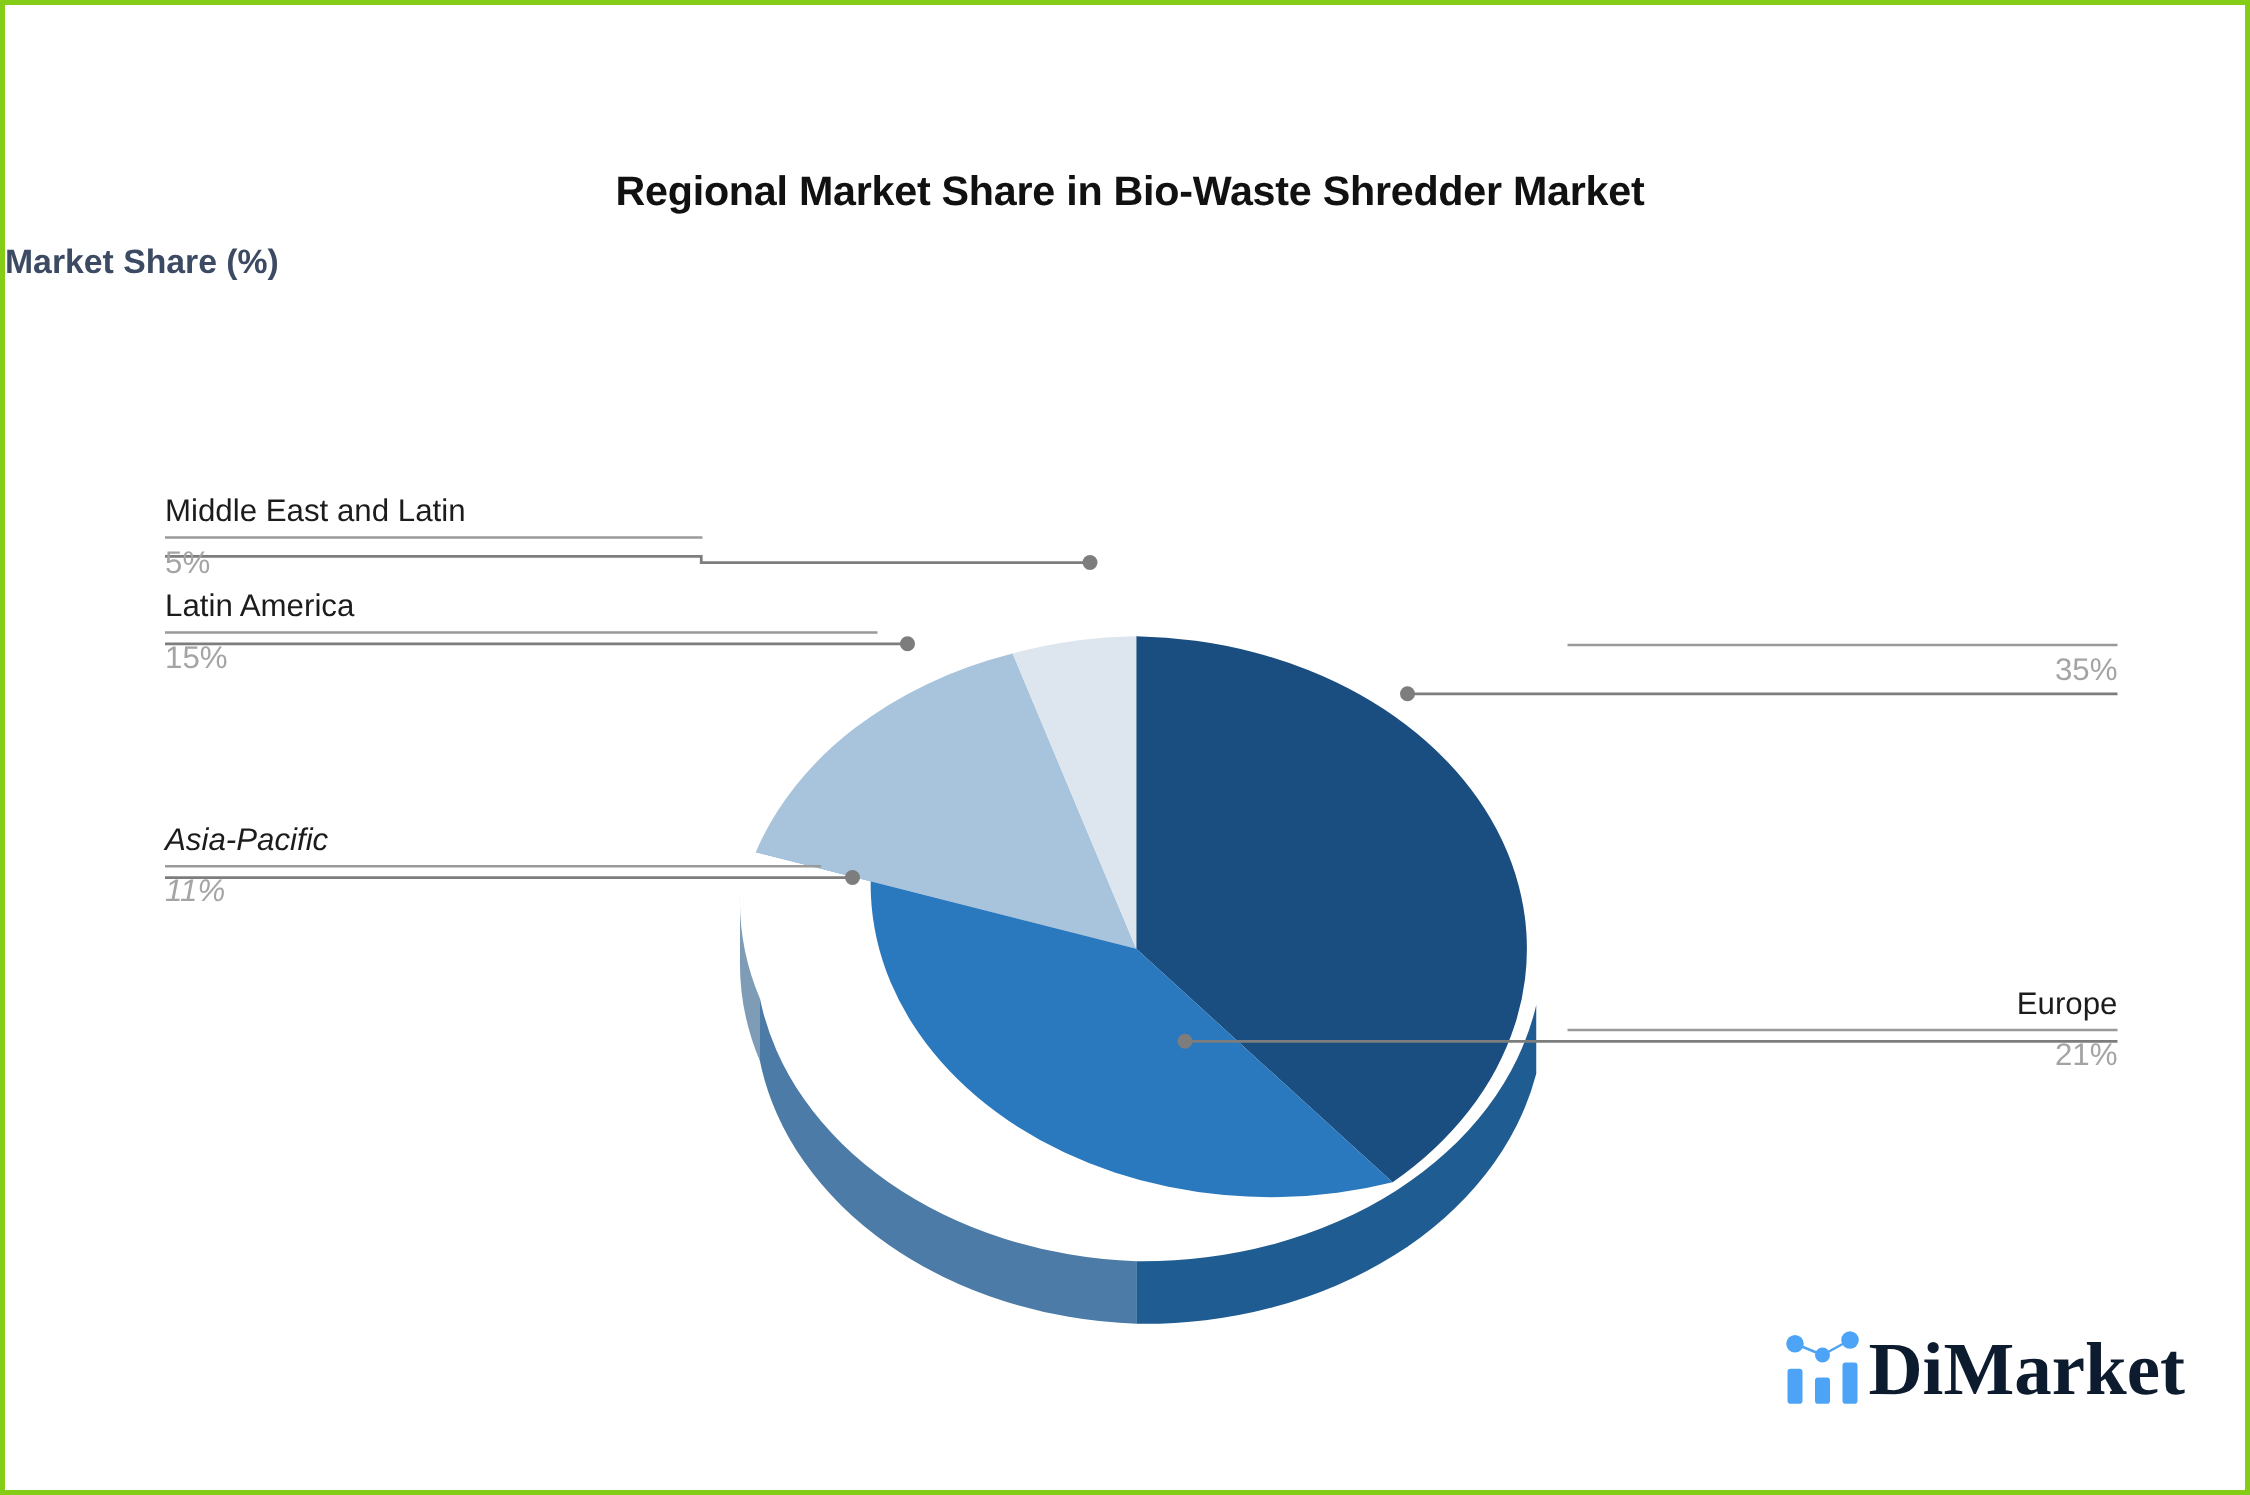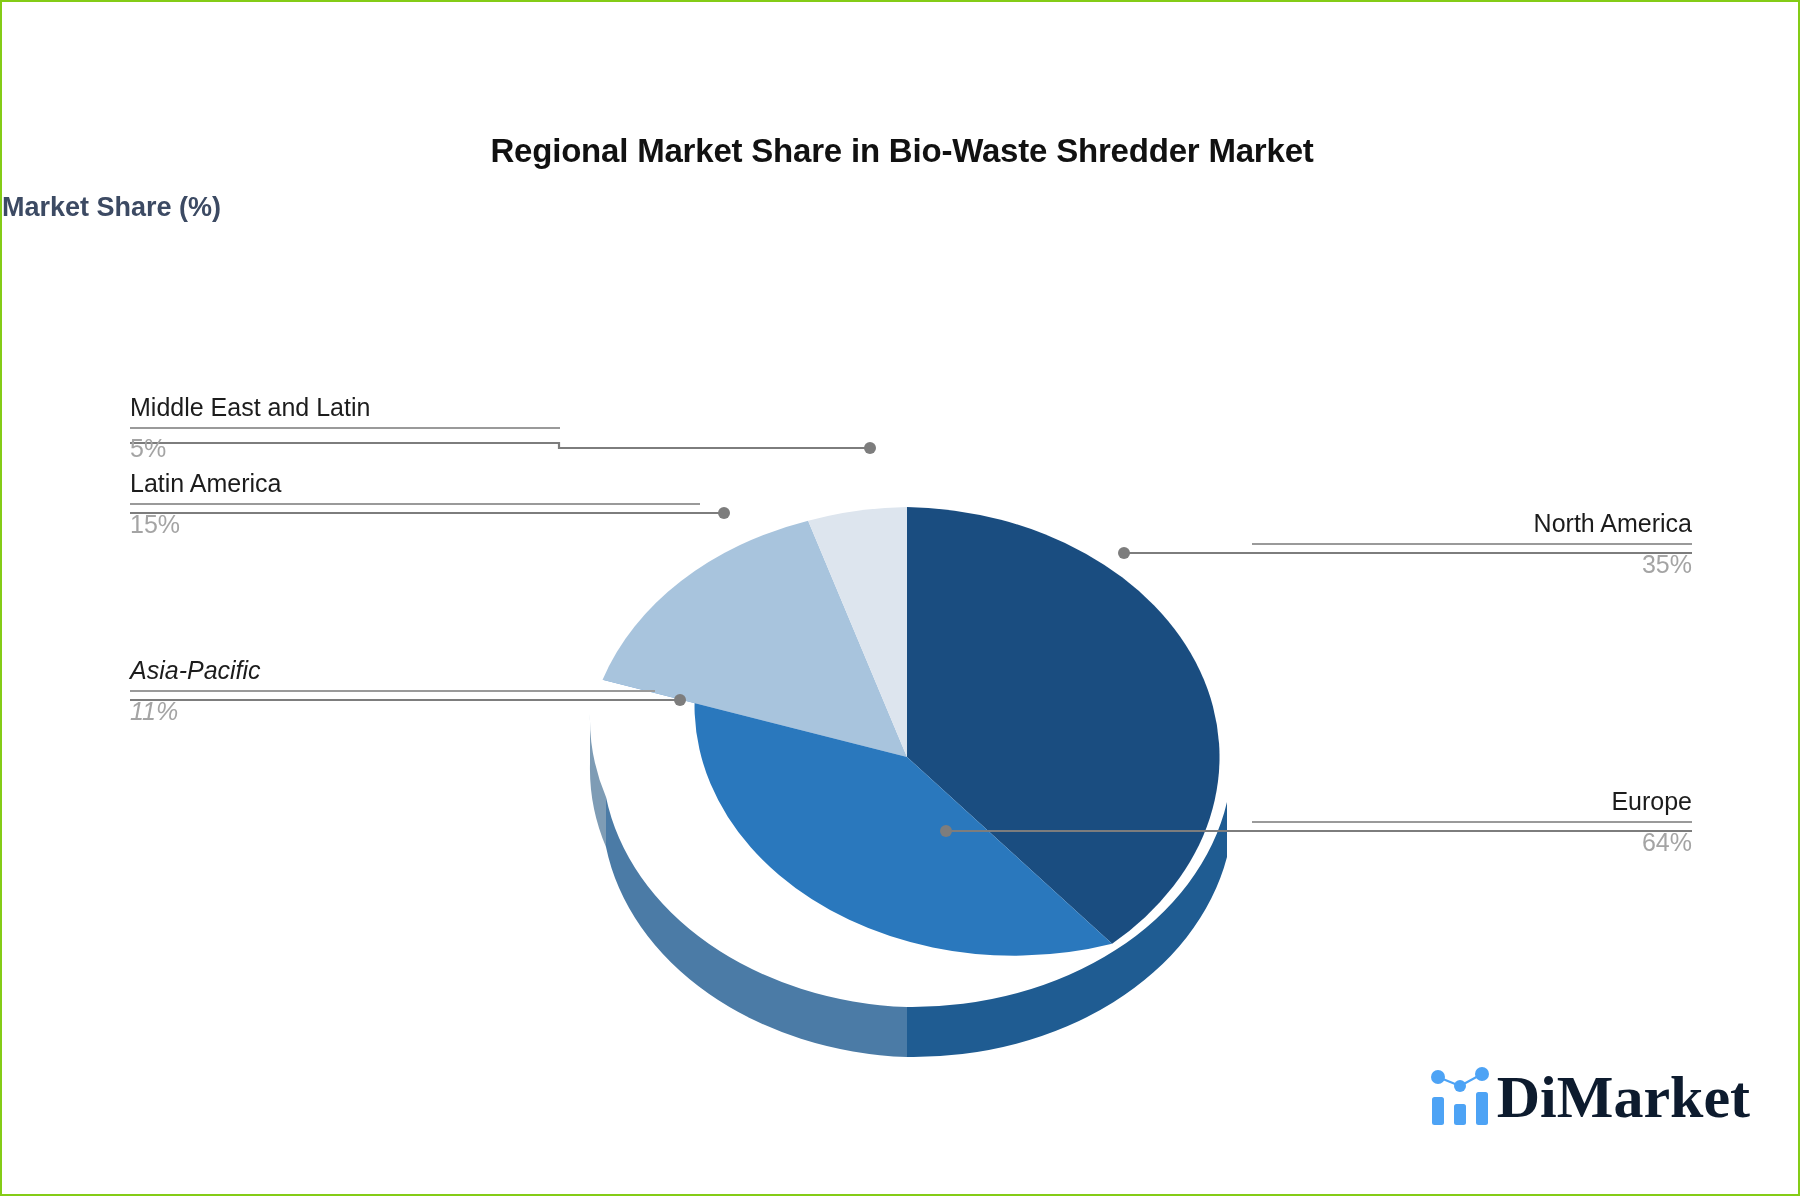--- a/index.html
+++ b/index.html
@@ -14,21 +14,21 @@
     position: relative;
     overflow: hidden;
   }
   #page {
     position: absolute;
     left: 0; top: 0;
     width: 1800px;
     height: 1196px;
     background: #ffffff;
     box-sizing: border-box;
-    border: 2px solid #84cc16;
+    border: 4px solid #84cc16;
   }
 
   
   .title {
     position: absolute;
     left: 0;
     top: 130px;
     width: 1800px;
     text-align: center;
     font-family: "Liberation Sans Narrow", "Liberation Sans", sans-serif;
@@ -218,29 +218,28 @@
       <div class="cl-value">15%</div>
     </div>
 
     <div class="callout left" style="left:128px; top:653px; width:525px;font-style:italic;">
       <div class="cl-name">Asia-Pacific</div>
       <div class="cl-rule"></div>
       <div class="cl-value">11%</div>
     </div>
 
     <div class="callout right" style="left:1250px; top:506px; width:440px;">
-      <div class="cl-name">North America</div>
       <div class="cl-rule"></div>
       <div class="cl-value">35%</div>
     </div>
 
     <div class="callout right" style="left:1250px; top:784px; width:440px;">
       <div class="cl-name">Europe</div>
       <div class="cl-rule"></div>
-      <div class="cl-value">64%</div>
+      <div class="cl-value">21%</div>
     </div>
 
   </div>
 
   <div id="logo">
     <svg class="logo-mark" width="66" height="62" viewBox="0 0 66 62">
       <line x1="11" y1="13" x2="33" y2="22" stroke="#4da3f5" stroke-width="2"></line>
       <line x1="33" y1="22" x2="55" y2="10" stroke="#4da3f5" stroke-width="2"></line>
       <circle cx="11" cy="13" r="7" fill="#4da3f5"></circle>
       <circle cx="33" cy="22" r="6" fill="#4da3f5"></circle>

